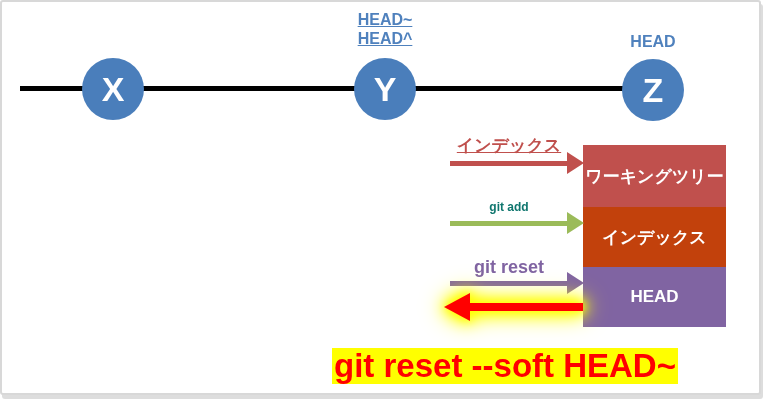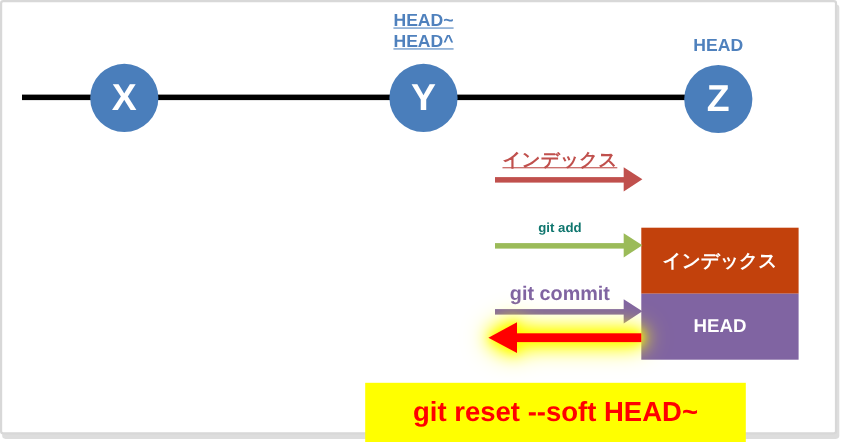--- a/index.html
+++ b/index.html
@@ -64,22 +64,22 @@
     filter:drop-shadow(0 0 4px #ffff00) drop-shadow(0 0 7px #ffff00) drop-shadow(0 0 10px #ffff00);
   }
   .reset-shaft{position:absolute;left:466px;top:303px;width:117px;height:8px;background:#ff0000;}
   .reset-head{
     position:absolute;left:444px;top:293px;width:0;height:0;
     border-top:14px solid transparent;border-bottom:14px solid transparent;
     border-right:26px solid #ff0000;
   }
   
   .caption{
-    position:absolute;left:332px;top:348px;width:346px;height:55px;
-    background:#ffff00;color:#ff0000;font-weight:bold;font-size:25px;
+    position:absolute;left:332px;top:348px;width:346px;height:36px;
+    background:#ffff00;color:#ff0000;font-weight:bold;font-size:33px;
     display:flex;align-items:center;justify-content:center;letter-spacing:0px;
   }
 </style>
 </head>
 <body>
 
 <div class="canvas">
   <div class="card"></div>
 
   <div class="commit-line"></div>
@@ -90,36 +90,39 @@
   <div class="node node-x">
       <span>X</span>
     </div>
   <div class="node node-y">
       <span>Y</span>
     </div>
   <div class="node node-z">
       <span>Z</span>
     </div>
 
+  <div class="stack-row row-worktree">
+      <span>ワーキングツリー</span>
+    </div>
   <div class="stack-row row-index">
       <span>インデックス</span>
     </div>
   <div class="stack-row row-head">
       <span>HEAD</span>
     </div>
 
   <div class="flow-label red">インデックス</div>
   <div class="shaft red"></div>
   <div class="head-right red"></div>
 
   <div class="flow-label green">git add</div>
   <div class="shaft green"></div>
   <div class="head-right green"></div>
 
-  <div class="flow-label purple">git commit</div>
+  <div class="flow-label purple">git reset</div>
   <div class="shaft purple"></div>
   <div class="head-right purple"></div>
 
   <div class="reset-arrow">
     <div class="reset-shaft"></div>
     <div class="reset-head"></div>
   </div>
 
   <div class="caption">
       <span>git reset --soft HEAD~</span>

